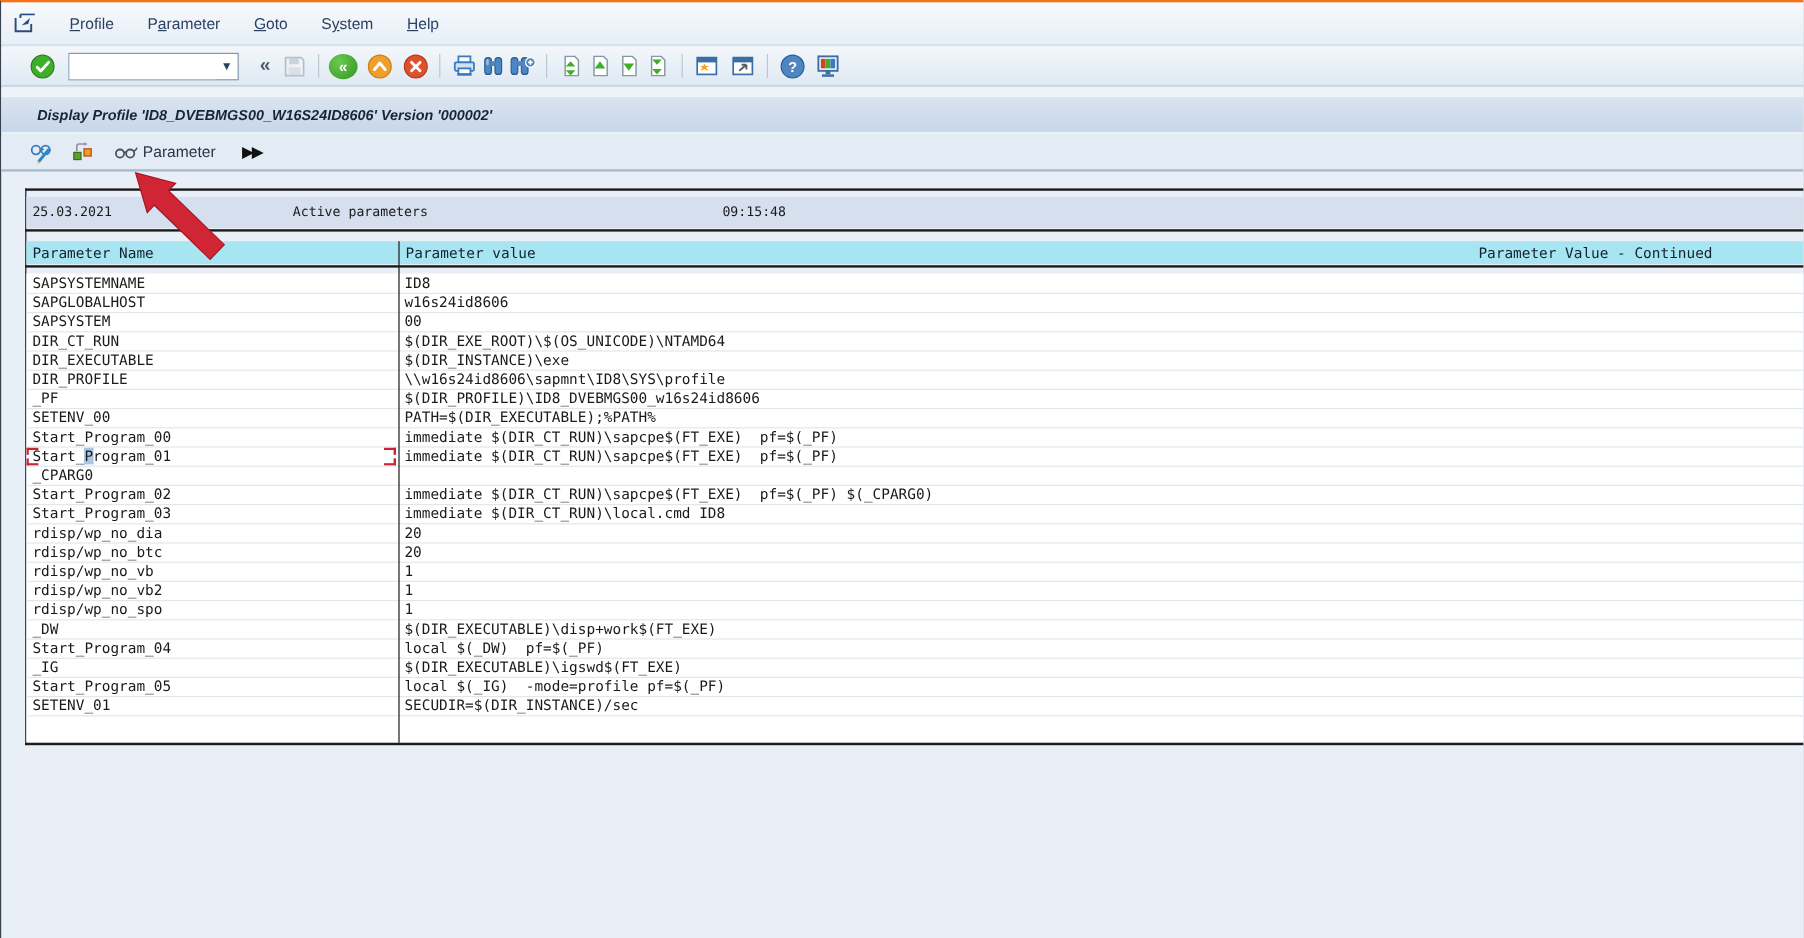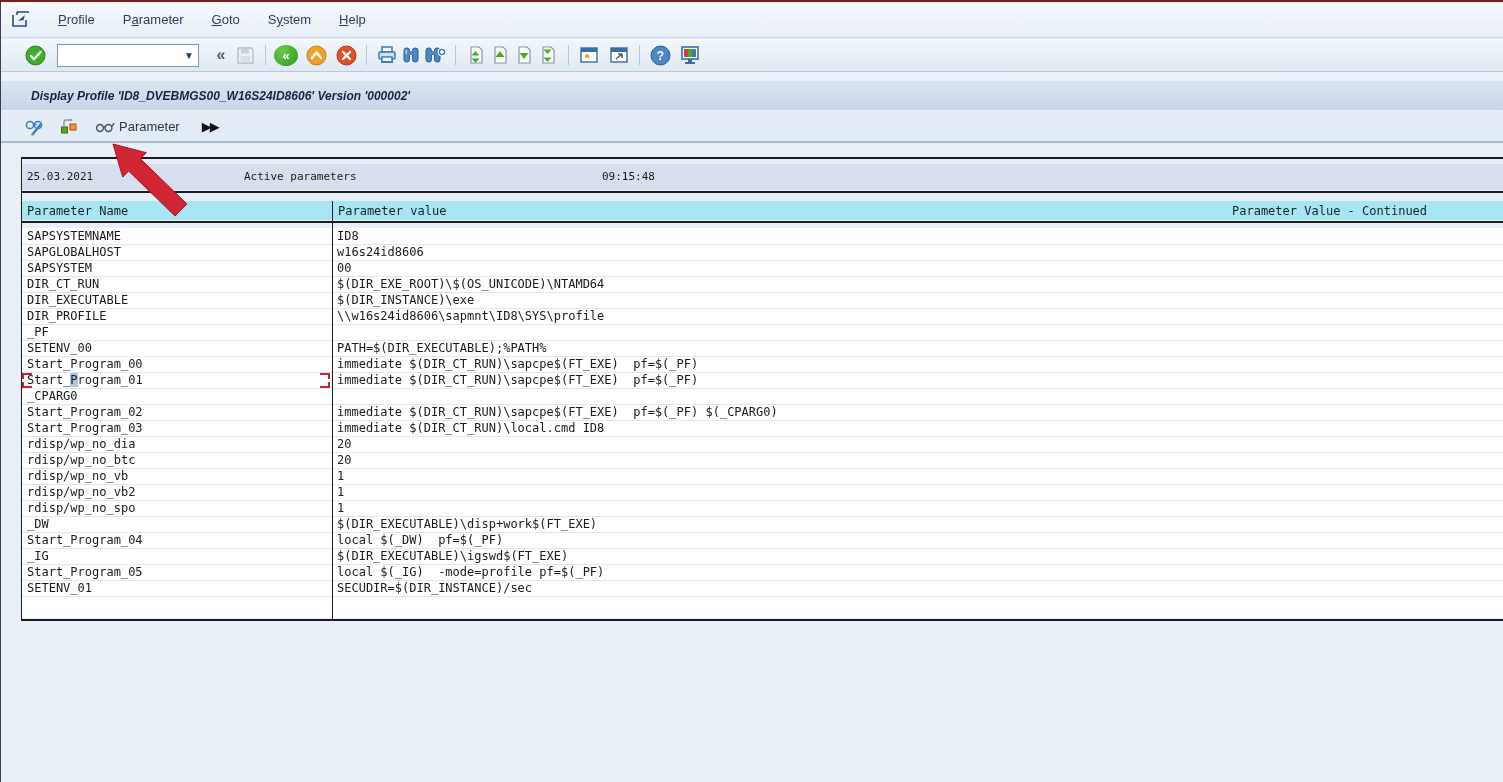--- a/index.html
+++ b/index.html
@@ -1,21 +1,21 @@
 <!DOCTYPE html>
 <html><head>
 <meta charset="utf-8">
 <style>
   * { margin:0; padding:0; box-sizing:border-box; }
   html,body { background:#cfd8e2; }
   #screen {
     position:relative; width:1503px; height:782px; overflow:hidden;
     font-family:"Liberation Sans", sans-serif;
     background:#e9eff7;
-    border-top:2px solid #7f1d1d; border-left:1px solid #37424e;
+    border-top:2px solid #f97316; border-left:1px solid #37424e;
   }
   
   #menubar {
     position:absolute; left:0; top:0; width:100%; height:36px;
     background:linear-gradient(#f7fafd,#e7eef6);
     border-bottom:1px solid #cdd9e4;
     display:flex; align-items:center; gap:0; padding-left:10px;
   }
   .menu-item {
     color:#2b3f63; font-size:13px; padding:4px 14px; cursor:default; white-space:nowrap;
@@ -305,20 +305,21 @@
         <div class="lrow">
           <div class="lcell-name">DIR_EXECUTABLE</div>
           <div class="lcell-value">$(DIR_INSTANCE)\exe</div>
         </div>
         <div class="lrow">
           <div class="lcell-name">DIR_PROFILE</div>
           <div class="lcell-value">\\w16s24id8606\sapmnt\ID8\SYS\profile</div>
         </div>
         <div class="lrow">
           <div class="lcell-name">_PF</div>
+          <div class="lcell-value">$(DIR_PROFILE)\ID8_DVEBMGS00_w16s24id8606</div>
         </div>
         <div class="lrow">
           <div class="lcell-name">SETENV_00</div>
           <div class="lcell-value">PATH=$(DIR_EXECUTABLE);%PATH%</div>
         </div>
         <div class="lrow">
           <div class="lcell-name">Start_Program_00</div>
           <div class="lcell-value">immediate $(DIR_CT_RUN)\sapcpe$(FT_EXE)  pf=$(_PF)</div>
         </div>
         <div class="lrow">

